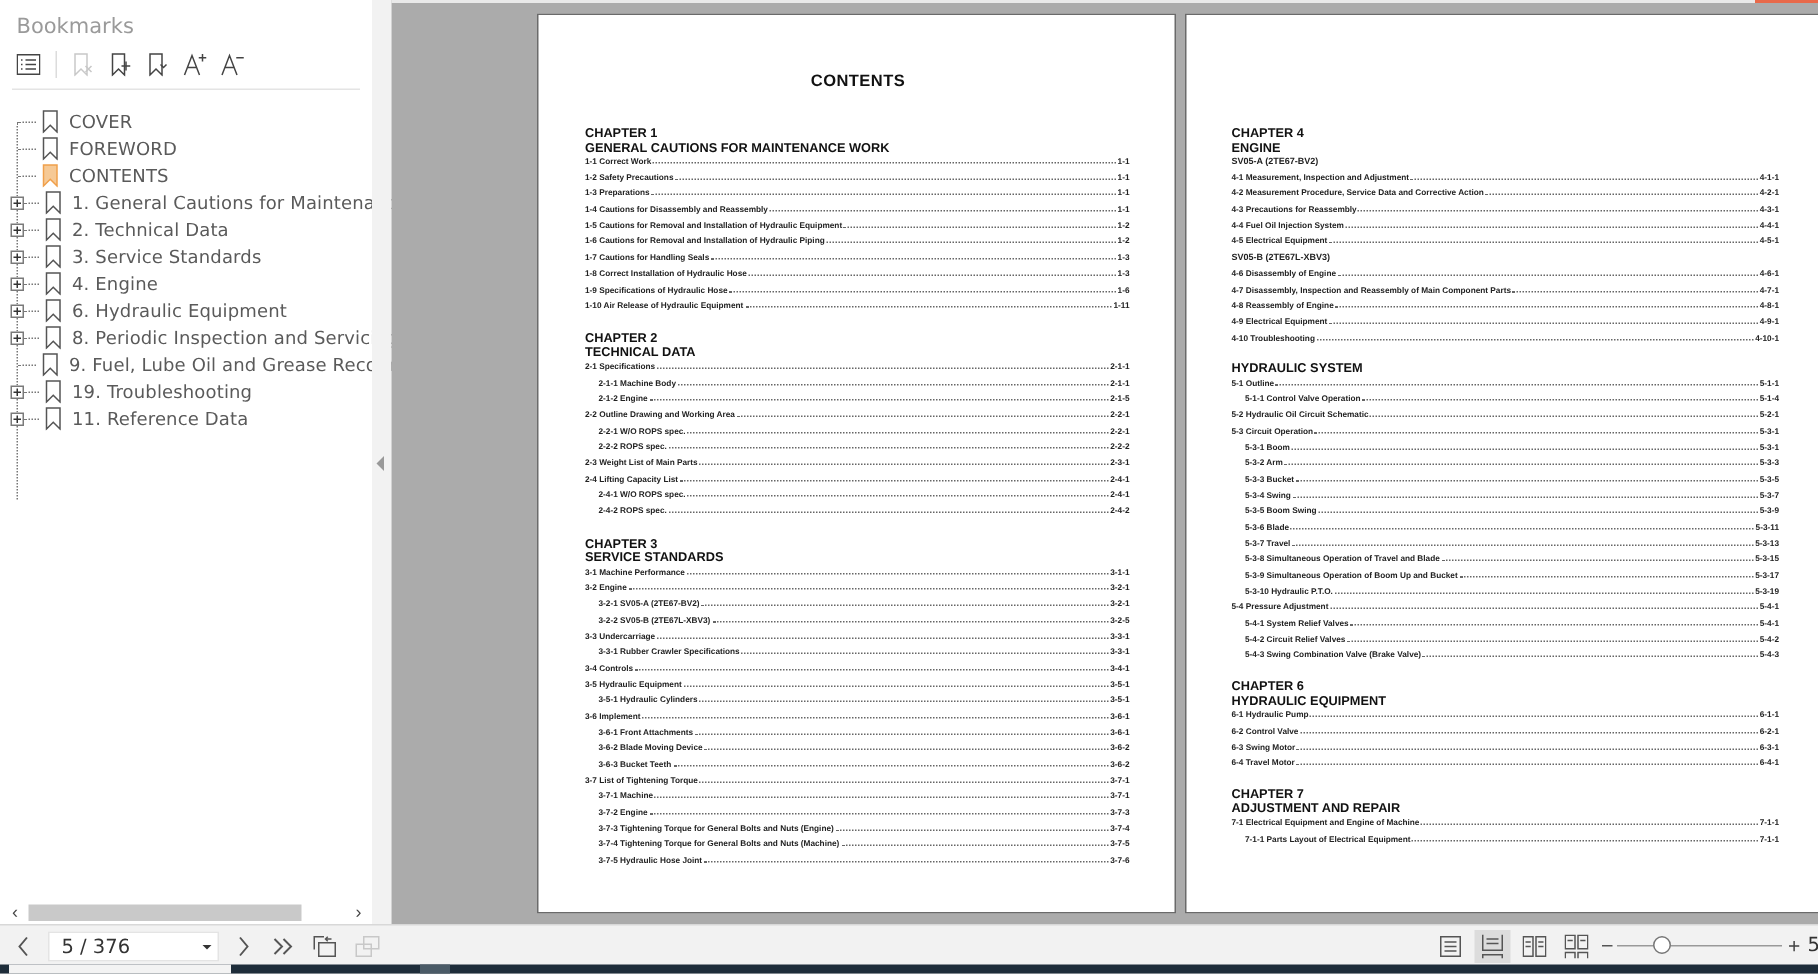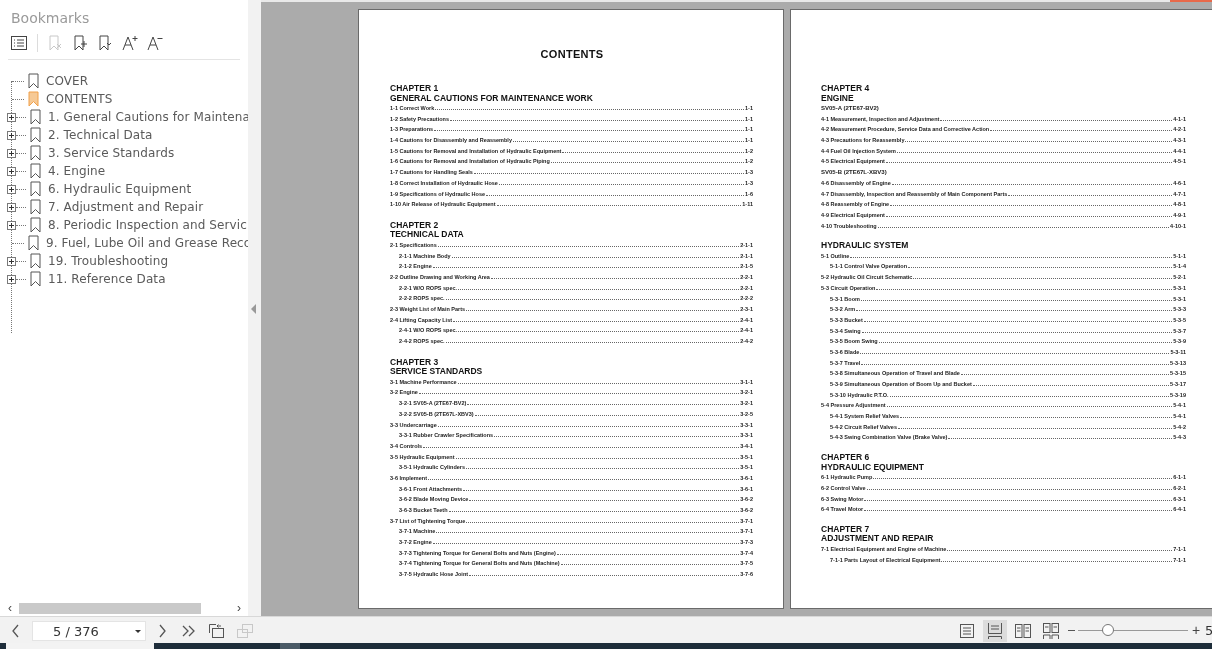--- a/index.html
+++ b/index.html
@@ -48,21 +48,21 @@
   .toc-row { display: flex; align-items: baseline; height: 10.7px; font-size: 5.5px; color: #222; font-weight: bold; line-height: 10.7px; }
   .toc-row.l2 { padding-left: 9px; }
   .toc-label { white-space: nowrap; }
   .toc-dots { flex: 1; border-bottom: 1px dotted #666; margin: 0 1px 3px 1px; height: 1px; }
   .toc-page { white-space: nowrap; }
   .chapter { margin-bottom: 0; }
 
   
   .bottombar { position: absolute; left: 0; top: 616px; width: 1212px; height: 27px; background: #f2f2f2; border-top: 1px solid #d8d8d8; }
   .nav-btn { position: absolute; top: 4px; width: 20px; height: 20px; display: flex; align-items: center; justify-content: center; cursor: pointer; }
-  .page-select { position: absolute; left: 32px; top: 4px; width: 114px; height: 20px; background: #fff; border: 1px solid #e4e4e4; font-size: 13px; color: #333; padding-left: 20px; line-height: 19px; font-family: "DejaVu Sans", sans-serif; cursor: pointer; }
+  .page-select { position: absolute; left: 32px; top: 4px; width: 114px; height: 20px; background: #fff; border: 1px solid #e4e4e4; font-size: 13px; color: #333; padding-left: 8px; line-height: 19px; font-family: "DejaVu Sans", sans-serif; cursor: pointer; }
   .page-select .caret { position: absolute; right: 4px; top: 8px; width: 0; height: 0; border-left: 3px solid transparent; border-right: 3px solid transparent; border-top: 3px solid #333; }
   .view-btn { position: absolute; top: 3px; width: 24px; height: 22px; display: flex; align-items: center; justify-content: center; cursor: pointer; }
   .view-btn.active { background: #dcdcdc; }
   .zoom-minus { position: absolute; left: 1068px; top: 13px; width: 7px; height: 1px; background: #555; cursor: pointer; }
   .zoom-track { position: absolute; left: 1078px; top: 13px; width: 110px; height: 1px; background: #999; cursor: pointer; }
   .zoom-thumb { position: absolute; left: 1102px; top: 7px; width: 12px; height: 12px; border-radius: 50%; border: 1px solid #777; background: #fff; cursor: pointer; }
   .zoom-plus { position: absolute; left: 1192px; top: 7px; font-size: 14px; color: #444; line-height: 12px; cursor: pointer; }
   .zoom-value { position: absolute; left: 1205px; top: 6px; font-size: 13px; color: #333; font-family: "DejaVu Sans", sans-serif; }
   .taskbar { position: absolute; left: 0; top: 643px; width: 1212px; height: 6px; background: #1e2d3a; }
   .taskbar .light { position: absolute; left: 6px; top: 0; width: 148px; height: 6px; background: #f3f3f3; }
@@ -127,20 +127,28 @@
         <span class="tree-dots"></span>
       <svg class="bm-icon" viewBox="0 0 14 16">
           <path d="M2 1 H11 V15 L6.5 10.5 L2 15 Z" fill="#fff" stroke="#555"></path>
         </svg>
       <span class="tree-label">COVER</span>
     </div>
     <div class="tree-item">
       <span class="tree-noexp"></span>
         <span class="tree-dots"></span>
       <svg class="bm-icon" viewBox="0 0 14 16">
+          <path d="M2 1 H11 V15 L6.5 10.5 L2 15 Z" fill="#fff" stroke="#555"></path>
+        </svg>
+      <span class="tree-label">FOREWORD</span>
+    </div>
+    <div class="tree-item">
+      <span class="tree-noexp"></span>
+        <span class="tree-dots"></span>
+      <svg class="bm-icon" viewBox="0 0 14 16">
           <path d="M2 1 H11 V15 L6.5 10.5 L2 15 Z" fill="#f6c995" stroke="#f0a04b"></path>
         </svg>
       <span class="tree-label">CONTENTS</span>
     </div>
     <div class="tree-item">
       <span class="tree-exp"></span>
         <span class="tree-dots"></span>
       <svg class="bm-icon" viewBox="0 0 14 16">
           <path d="M2 1 H11 V15 L6.5 10.5 L2 15 Z" fill="#fff" stroke="#555"></path>
         </svg>
@@ -170,28 +178,20 @@
         </svg>
       <span class="tree-label">4. Engine</span>
     </div>
     <div class="tree-item">
       <span class="tree-exp"></span>
         <span class="tree-dots"></span>
       <svg class="bm-icon" viewBox="0 0 14 16">
           <path d="M2 1 H11 V15 L6.5 10.5 L2 15 Z" fill="#fff" stroke="#555"></path>
         </svg>
       <span class="tree-label">6. Hydraulic Equipment</span>
-    </div>
-    <div class="tree-item">
-      <span class="tree-exp"></span>
-        <span class="tree-dots"></span>
-      <svg class="bm-icon" viewBox="0 0 14 16">
-          <path d="M2 1 H11 V15 L6.5 10.5 L2 15 Z" fill="#fff" stroke="#555"></path>
-        </svg>
-      <span class="tree-label">7. Adjustment and Repair</span>
     </div>
     <div class="tree-item">
       <span class="tree-exp"></span>
         <span class="tree-dots"></span>
       <svg class="bm-icon" viewBox="0 0 14 16">
           <path d="M2 1 H11 V15 L6.5 10.5 L2 15 Z" fill="#fff" stroke="#555"></path>
         </svg>
       <span class="tree-label">8. Periodic Inspection and Servicing</span>
     </div>
     <div class="tree-item">

